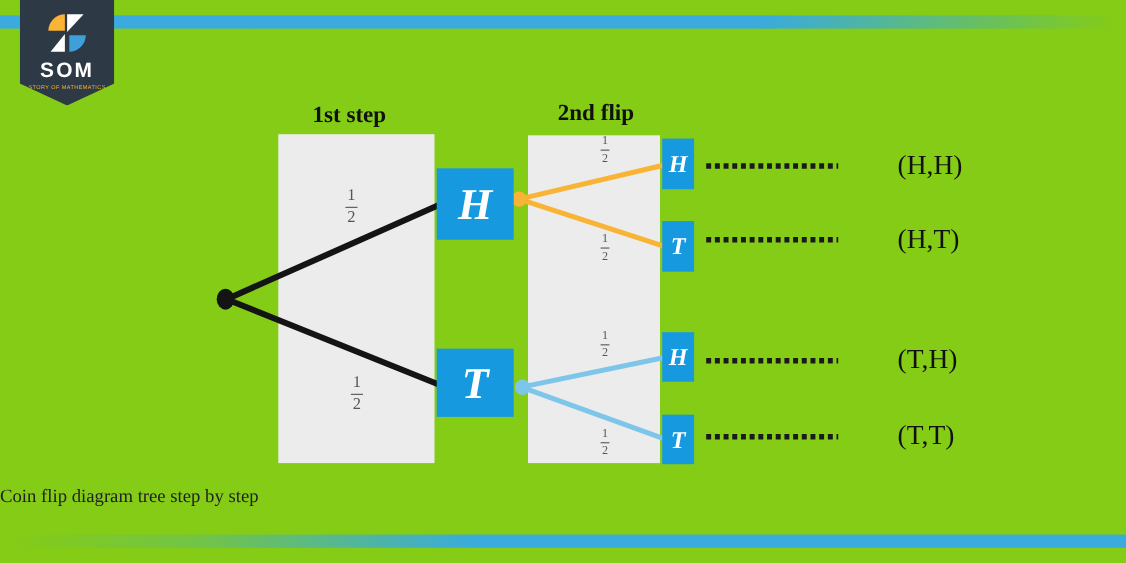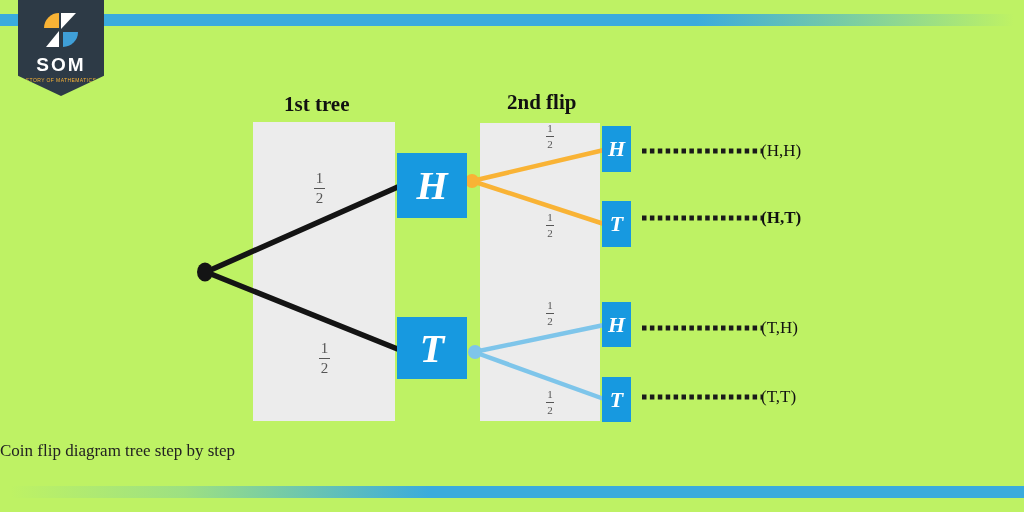--- a/index.html
+++ b/index.html
@@ -1,16 +1,16 @@
 <!DOCTYPE html>
 <html><head>
 <meta charset="utf-8">
 <style>
   html,body{margin:0;padding:0;background:#fff;}
-  .canvas{position:relative;width:1024px;height:512px;background:#bef264;overflow:hidden;
+  .canvas{position:relative;width:1024px;height:512px;background:#84cc16;overflow:hidden;
           font-family:"Liberation Serif","DejaVu Serif",serif;}
 
   
   .stripe{position:absolute;left:0;width:1024px;height:12px;}
   .stripe.top{top:14px;background:linear-gradient(90deg,#3aabdc 0%,#3aabdc 68%,rgba(58,171,220,0) 99%);}
   .stripe.bottom{top:486px;background:linear-gradient(90deg,rgba(58,171,220,0) 1%,rgba(58,171,220,.25) 18%,#3aabdc 42%,#3aabdc 100%);}
 
   
   .badge{position:absolute;left:18px;top:0;width:86px;height:96px;background:#2d3a46;z-index:5;
          clip-path:polygon(0 0,100% 0,100% 79%,50% 100%,0 79%);
@@ -42,21 +42,21 @@
 
   
   .frac{position:absolute;display:flex;flex-direction:column;align-items:center;color:#555;line-height:1;z-index:4;}
   .frac .fb{display:block;background:#555;height:1px;margin:2px 0;}
   .frac.big{font-size:15px;}
   .frac.big .fb{width:11px;}
   .frac.small{font-size:11px;}
   .frac.small .fb{width:8px;}
 
   
-  .outcome{position:absolute;left:761px;font-size:17px;color:#111;transform:translateY(-50%);white-space:nowrap;}
+  .outcome{position:absolute;left:816px;font-size:25px;color:#111;transform:translateY(-50%);white-space:nowrap;}
 
   
   .caption{position:absolute;left:0;top:441px;width:1024px;text-align:left;font-size:17px;color:#222;}
 </style>
 </head>
 <body>
 
 <div class="canvas">
 
   <div class="stripe top"></div>
@@ -66,21 +66,21 @@
     <svg width="46" height="46" viewBox="0 0 46 46">
       <path d="M21,21 L21,6 A15,15 0 0 0 6,21 Z" fill="#f9b335"></path>
       <path d="M23,6 L38,6 L23,22 Z" fill="#ffffff"></path>
       <path d="M25,25 L40,25 A15,15 0 0 1 25,40 Z" fill="#3f9fd8"></path>
       <path d="M21,40 L8,40 L21,24 Z" fill="#ffffff"></path>
     </svg>
     <div class="badge-name">SOM</div>
     <div class="badge-tag">STORY OF MATHEMATICS</div>
   </div>
 
-  <div class="hdr h1">1st tree</div>
+  <div class="hdr h1">1st step</div>
   <div class="hdr h2">2nd flip</div>
 
   <div class="band b1"></div>
   <div class="band b2"></div>
 
   <svg class="links" width="1024" height="512" viewBox="0 0 1024 512">
 
     <line x1="206" y1="272" x2="400" y2="186" stroke="#141414" stroke-width="5.5" stroke-linecap="round"></line>
     <line x1="206" y1="272" x2="400" y2="350" stroke="#141414" stroke-width="5.5" stroke-linecap="round"></line>
 
@@ -147,19 +147,19 @@
     <span class="fb"></span>
     <span>2</span>
   </div>
   <div class="frac small" style="left:546px;top:389px;">
     <span>1</span>
     <span class="fb"></span>
     <span>2</span>
   </div>
 
   <div class="outcome" style="top:151px;">(H,H)</div>
-  <div class="outcome" style="top:218px;font-weight:bold;">(H,T)</div>
+  <div class="outcome" style="top:218px;">(H,T)</div>
   <div class="outcome" style="top:328px;text-align:right;">(T,H)</div>
   <div class="outcome" style="top:397px;">(T,T)</div>
 
   <div class="caption">Coin flip diagram tree step by step</div>
 
 </div>
 
 </body></html>

